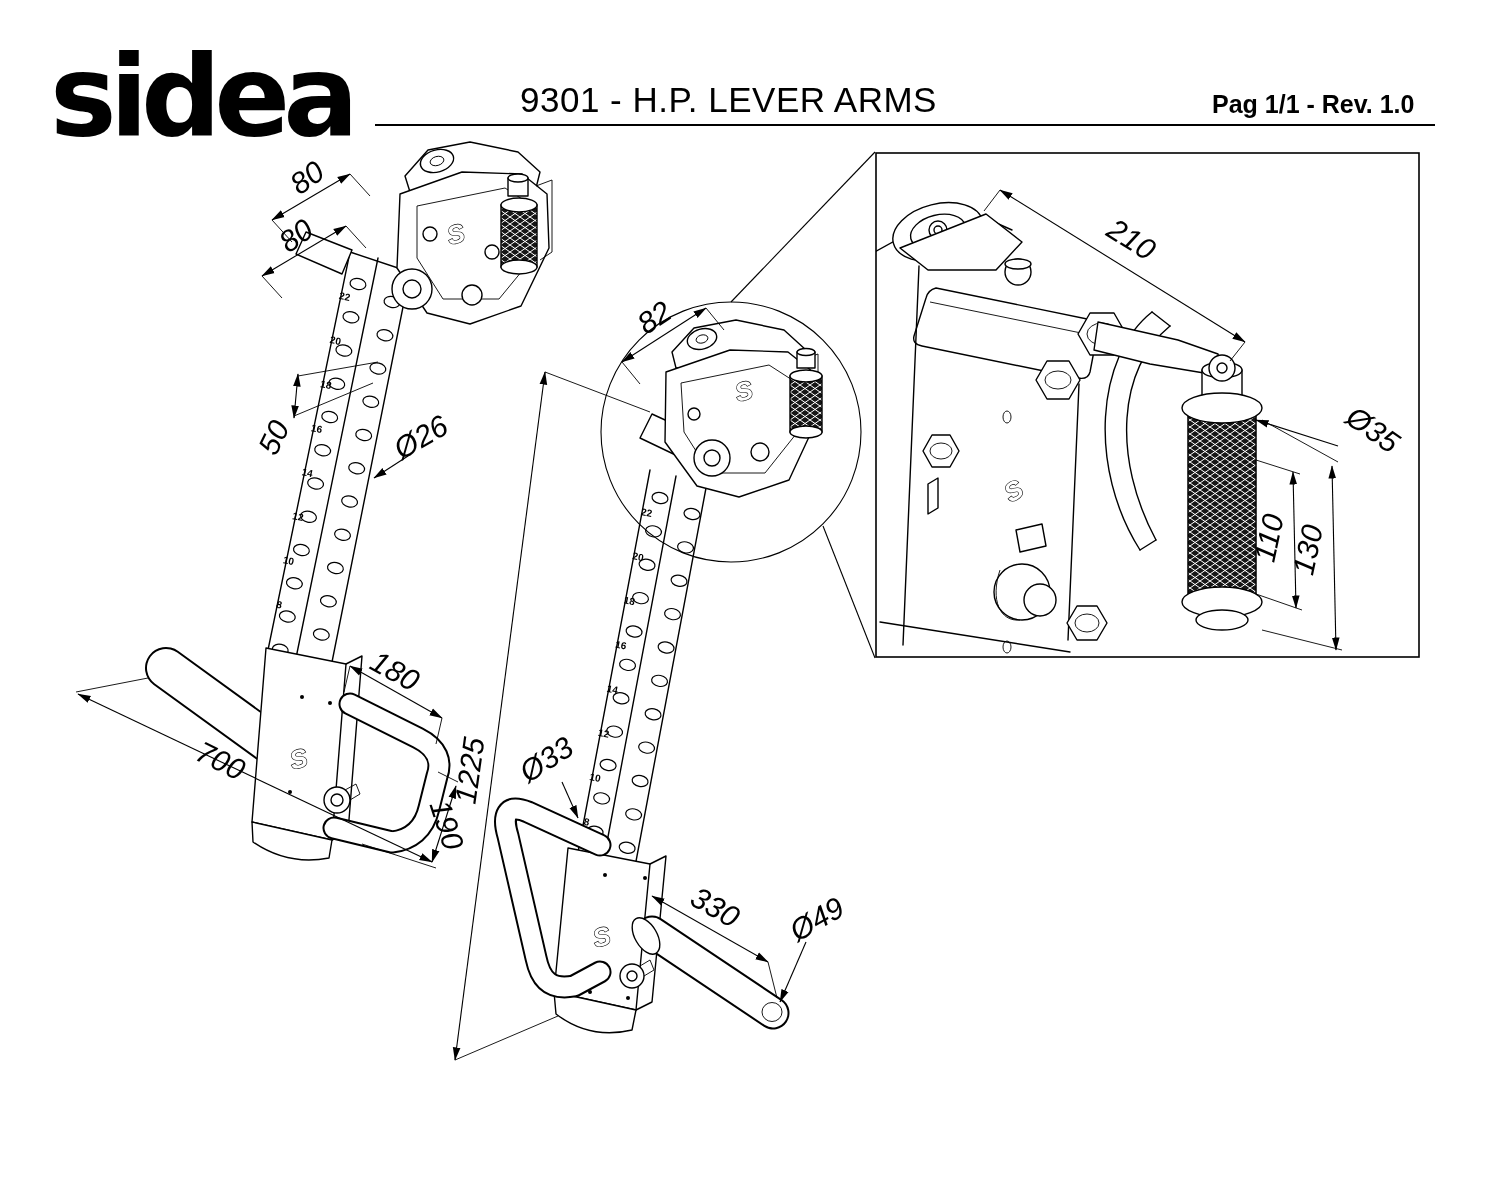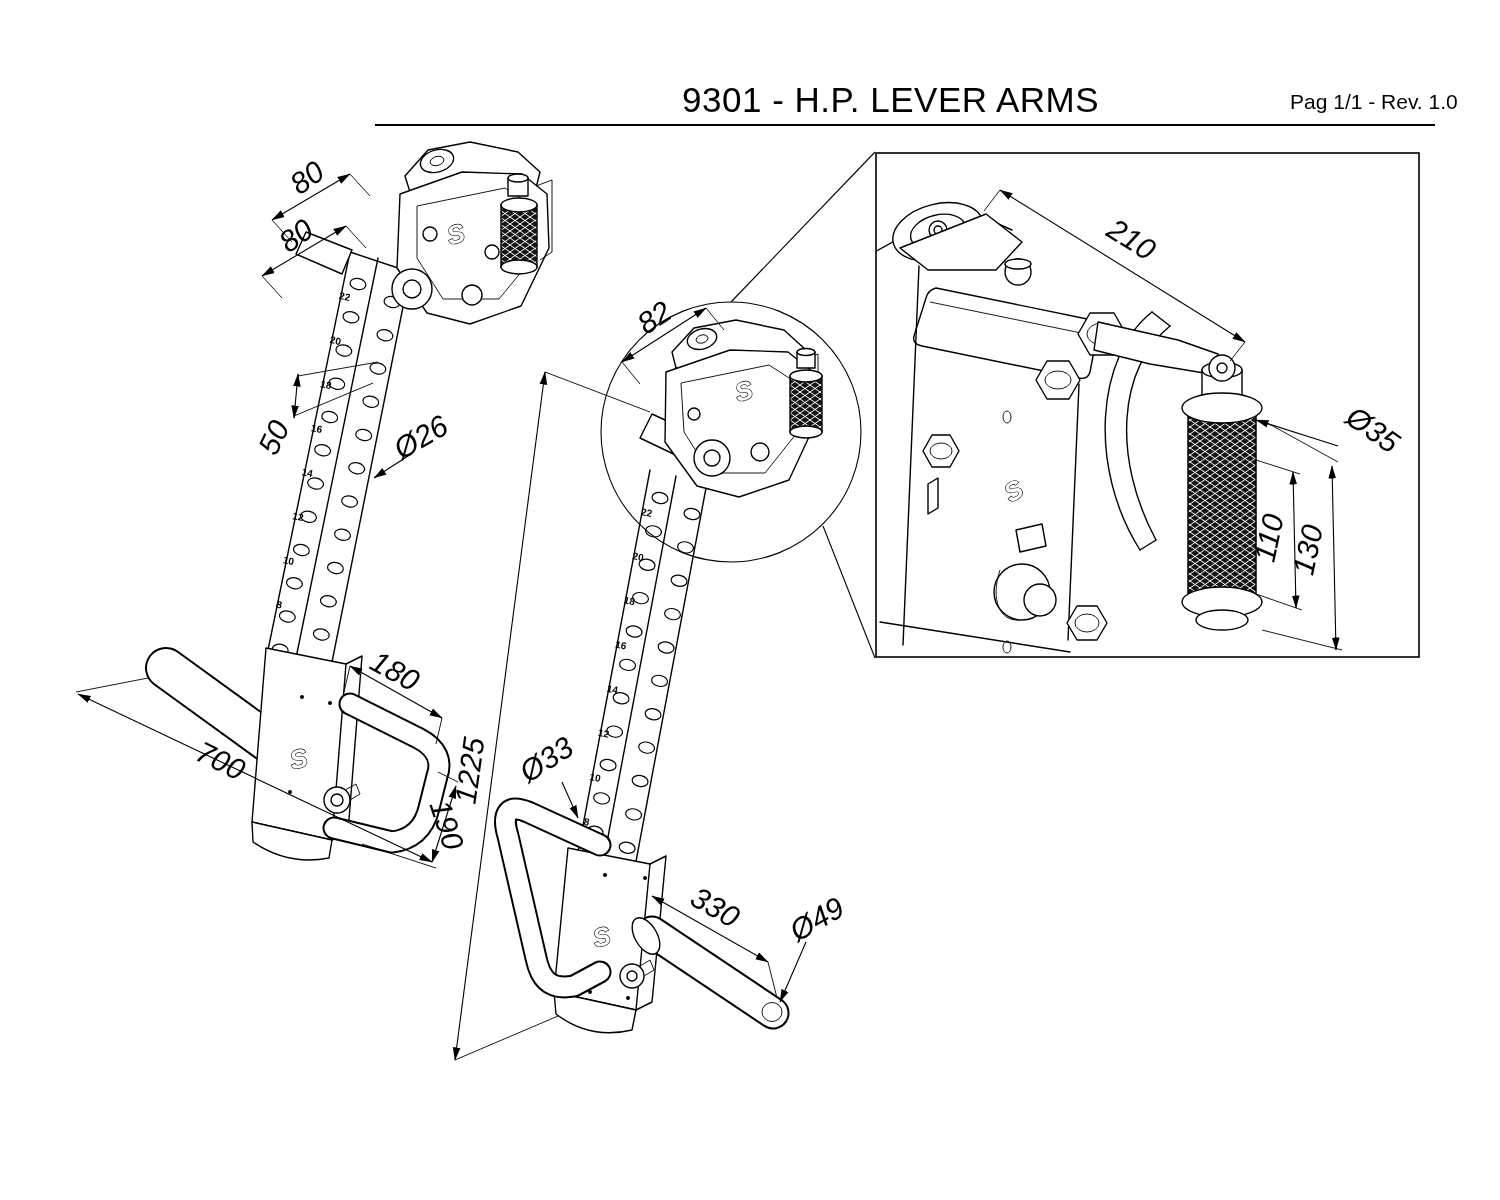--- a/index.html
+++ b/index.html
@@ -1,39 +1,40 @@
 <!DOCTYPE html>
 <html><head>
 <meta charset="utf-8">
 <style>
   html,body{margin:0;padding:0;background:#fff;}
   .page{position:relative;width:1500px;height:1200px;background:#fff;overflow:hidden;
         font-family:"Liberation Sans",sans-serif;color:#000;}
   .logo{position:absolute;left:50px;top:40px;font-size:112px;font-weight:bold;
         letter-spacing:-7px;line-height:1;font-family:"DejaVu Sans",sans-serif;}
-  .title{position:absolute;left:539px;top:80px;width:560px;text-align:right;
+  .title{position:absolute;left:520px;top:80px;width:560px;text-align:left;
          font-size:35px;letter-spacing:0.5px;white-space:nowrap;}
-  .pageinfo{position:absolute;left:1290px;top:90px;font-size:21px;white-space:nowrap;}
+  .pageinfo{position:absolute;left:1212px;top:90px;font-size:25px;white-space:nowrap;font-weight:bold;}
   .rule{position:absolute;left:375px;top:124px;width:1060px;height:2px;background:#000;}
   .weight{position:absolute;left:60px;top:1072px;font-size:42px;}
   svg{position:absolute;left:0;top:0;}
   .ln{stroke:#000;stroke-width:1.4;fill:none;stroke-linejoin:round;stroke-linecap:round;}
   .thin{stroke:#000;stroke-width:0.9;fill:none;}
   .wht{stroke:#000;stroke-width:1.4;fill:#fff;stroke-linejoin:round;}
   .dimln{stroke:#000;stroke-width:1.1;fill:none;}
   .dim{font:italic 30px "Liberation Sans",sans-serif;fill:#000;text-anchor:middle;}
   .holenum{font:bold 10px "Liberation Sans",sans-serif;fill:#000;text-anchor:middle;}
   .smark{font:italic bold 26px "Liberation Sans",sans-serif;fill:#fff;stroke:#000;
          stroke-width:1.2;text-anchor:middle;paint-order:stroke;}
 </style>
 </head>
 <body>
 
 <div class="page">
 
+  <div class="logo">sidea</div>
   <div class="title">9301 - H.P. LEVER ARMS</div>
   <div class="pageinfo">Pag 1/1 - Rev. 1.0</div>
   <div class="rule"></div>
 
   <svg width="1500" height="1200" viewBox="0 0 1500 1200">
     <defs>
       <marker id="ah" viewBox="0 0 10 7" refX="9.5" refY="3.5" markerWidth="12" markerHeight="9" orient="auto-start-reverse">
           <path d="M0,0.6 L10,3.5 L0,6.4 Z" fill="#000"></path>
         </marker>
       <pattern id="knurl" patternUnits="userSpaceOnUse" width="10" height="7">

